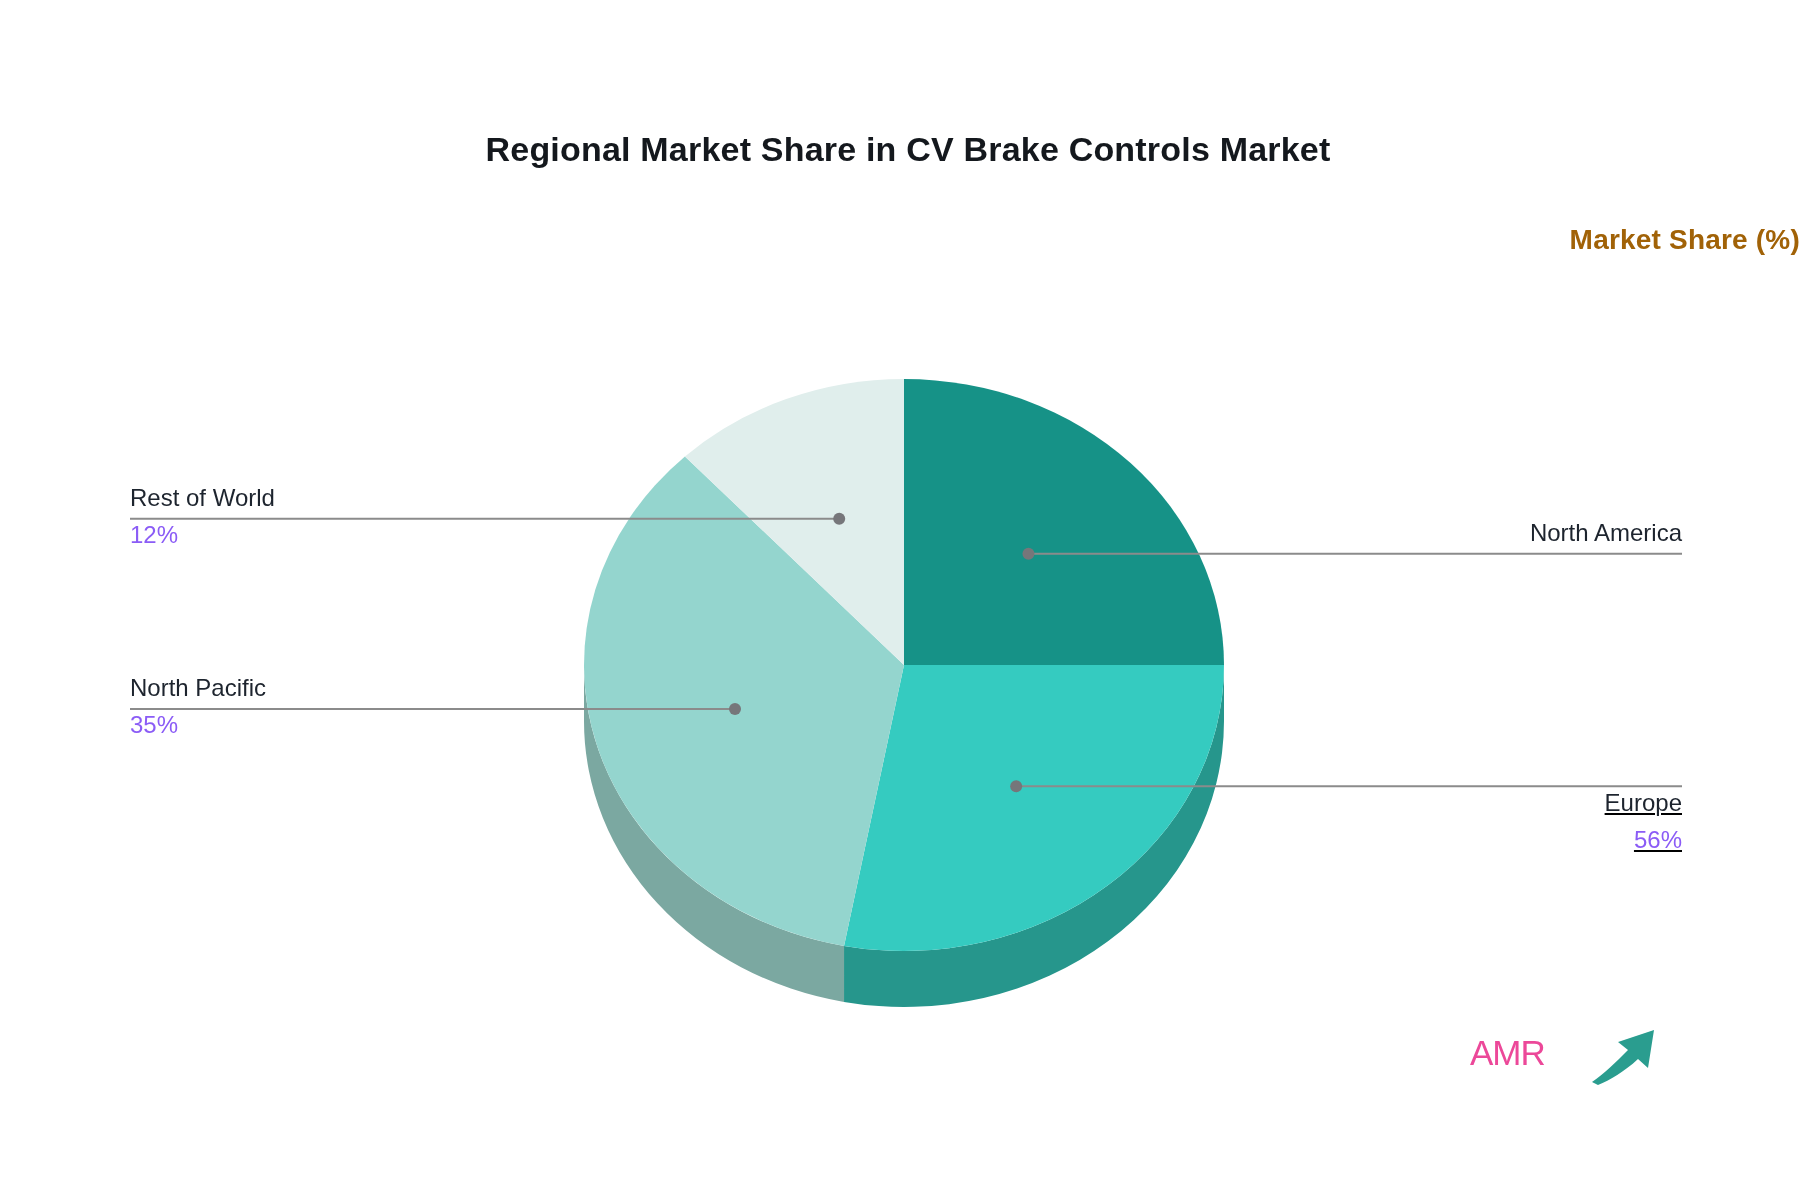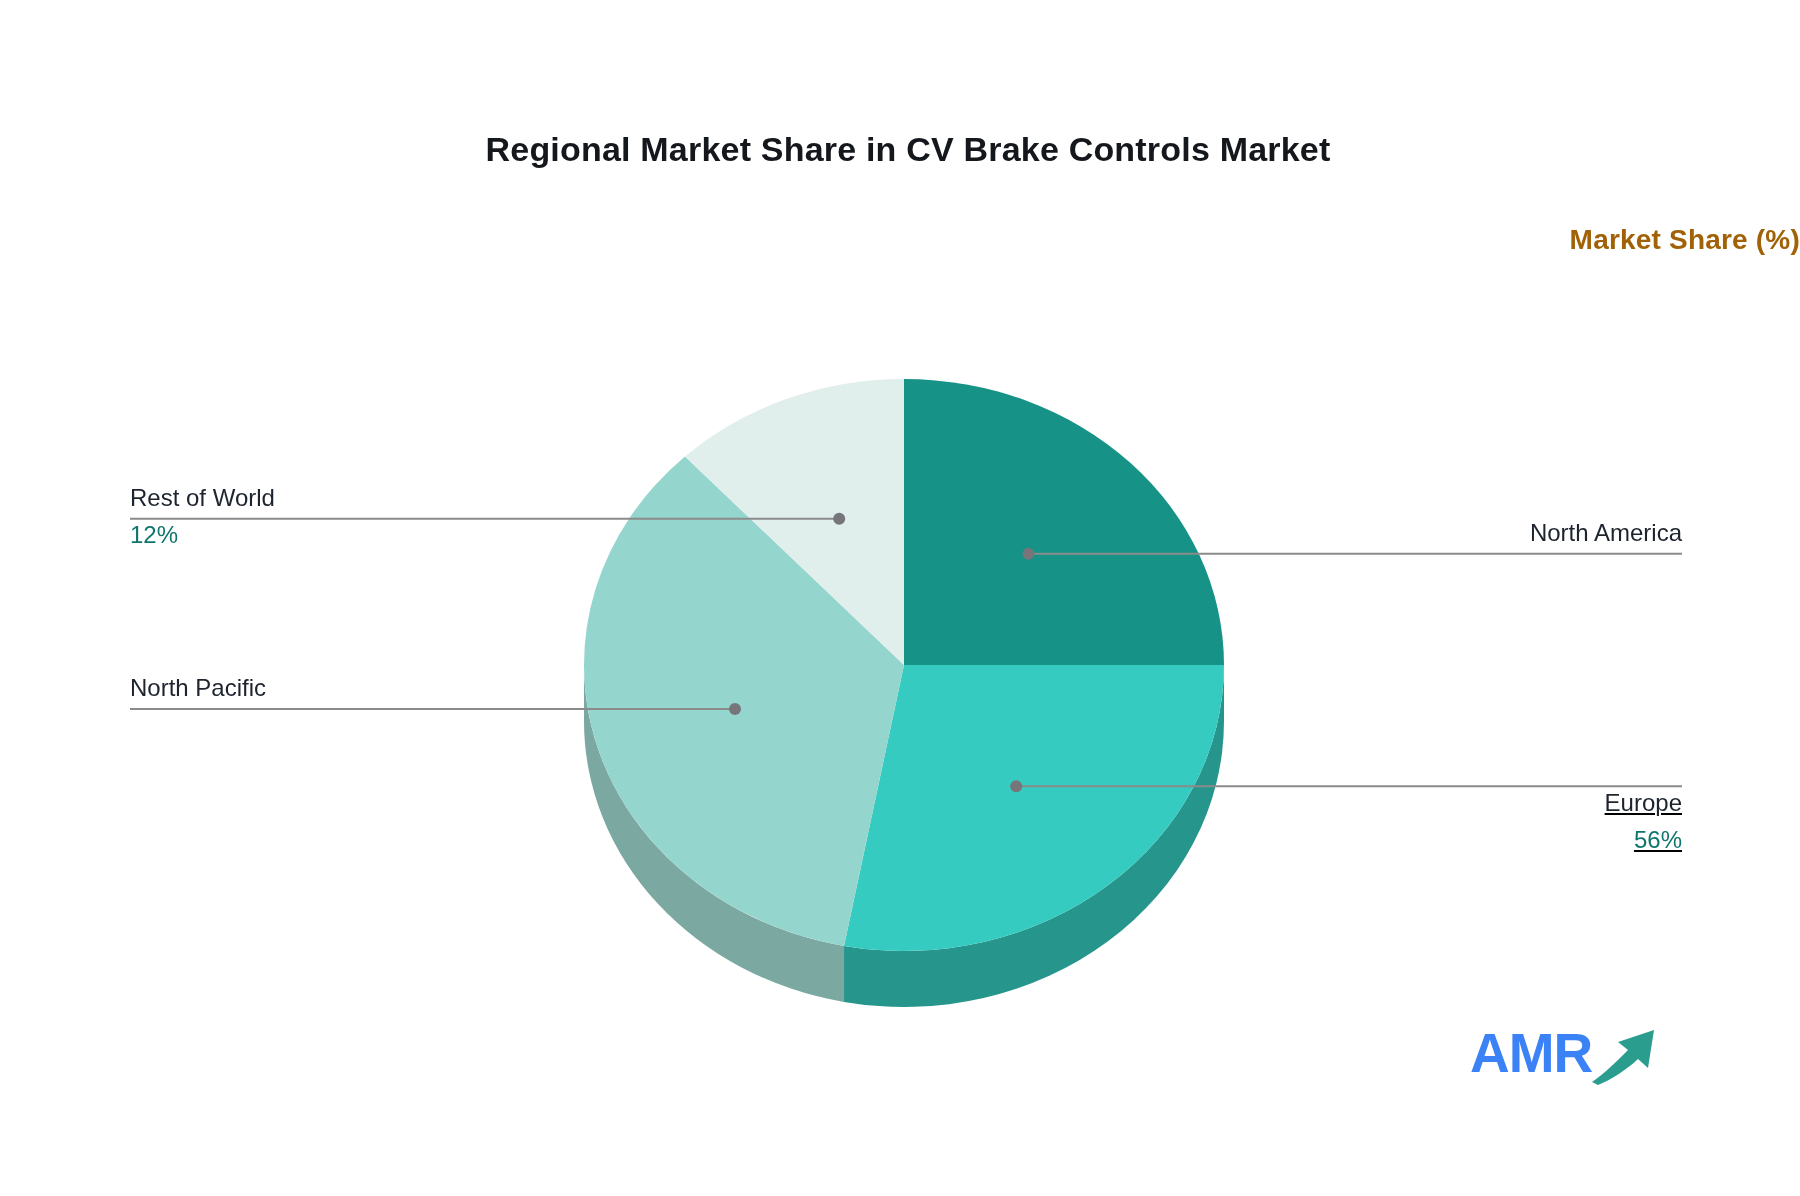--- a/index.html
+++ b/index.html
@@ -48,44 +48,44 @@
     position: absolute;
   }
   .callout .name {
     font-size: 24px;
     color: #1d242e;
     white-space: nowrap;
     line-height: 34px;
   }
   .callout .value {
     font-size: 24px;
-    color: #0f766e;
+    color: #8b5cf6;
     white-space: nowrap;
     line-height: 34px;
     padding-top: 3px;
   }
   .callout.left .name,
   .callout.left .value { text-align: left; }
   .callout.right .name,
   .callout.right .value { text-align: right; }
 
   .logo {
     position: absolute;
     left: 1470px;
     top: 1022px;
     width: 190px;
     height: 70px;
   }
   .logo-text {
     position: absolute;
     left: 0;
     top: 0;
-    font-size: 55px;
-    font-weight: bold;
-    color: #3b82f6;
+    font-size: 35px;
+    font-weight: normal;
+    color: #ec4899;
     letter-spacing: -1px;
     line-height: 62px;
   }
   .logo-arrow {
     position: absolute;
     left: 118px;
     top: 2px;
   }
 </style>
 </head>
@@ -127,20 +127,21 @@
   <div class="name">North America</div>
 </div>
 
 <div class="callout right" style="left: 1282px; top: 786px; width: 400px; text-decoration: underline;">
   <div class="name">Europe</div>
   <div class="value">56%</div>
 </div>
 
 <div class="callout left" style="left: 130px; top: 670.885px; width: 400px;">
   <div class="name">North Pacific</div>
+  <div class="value">35%</div>
 </div>
 
 <div class="callout left" style="left: 130px; top: 480.746px; width: 400px;">
   <div class="name">Rest of World</div>
   <div class="value">12%</div>
 </div>
 
 <div class="logo">
   <div class="logo-text">AMR</div>
   <svg class="logo-arrow" width="72" height="62" viewBox="0 0 72 62">

